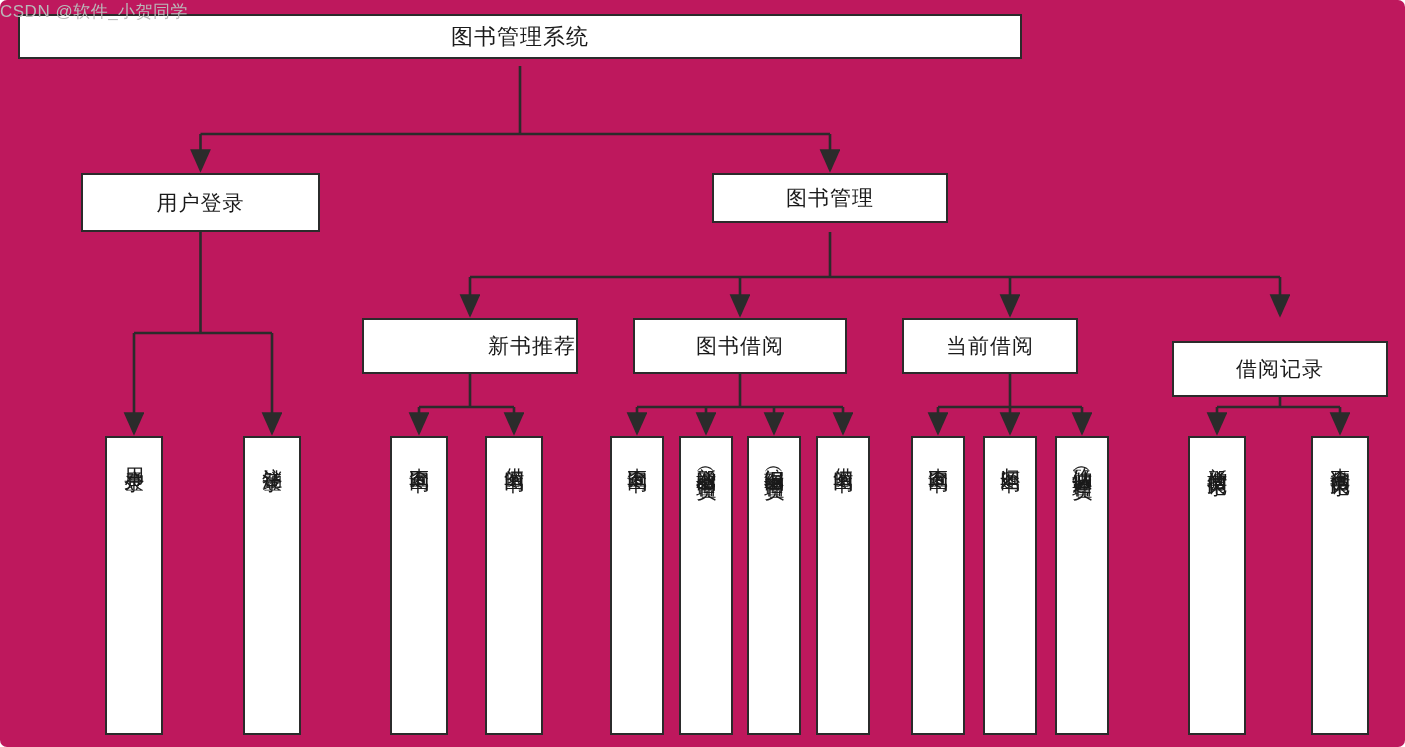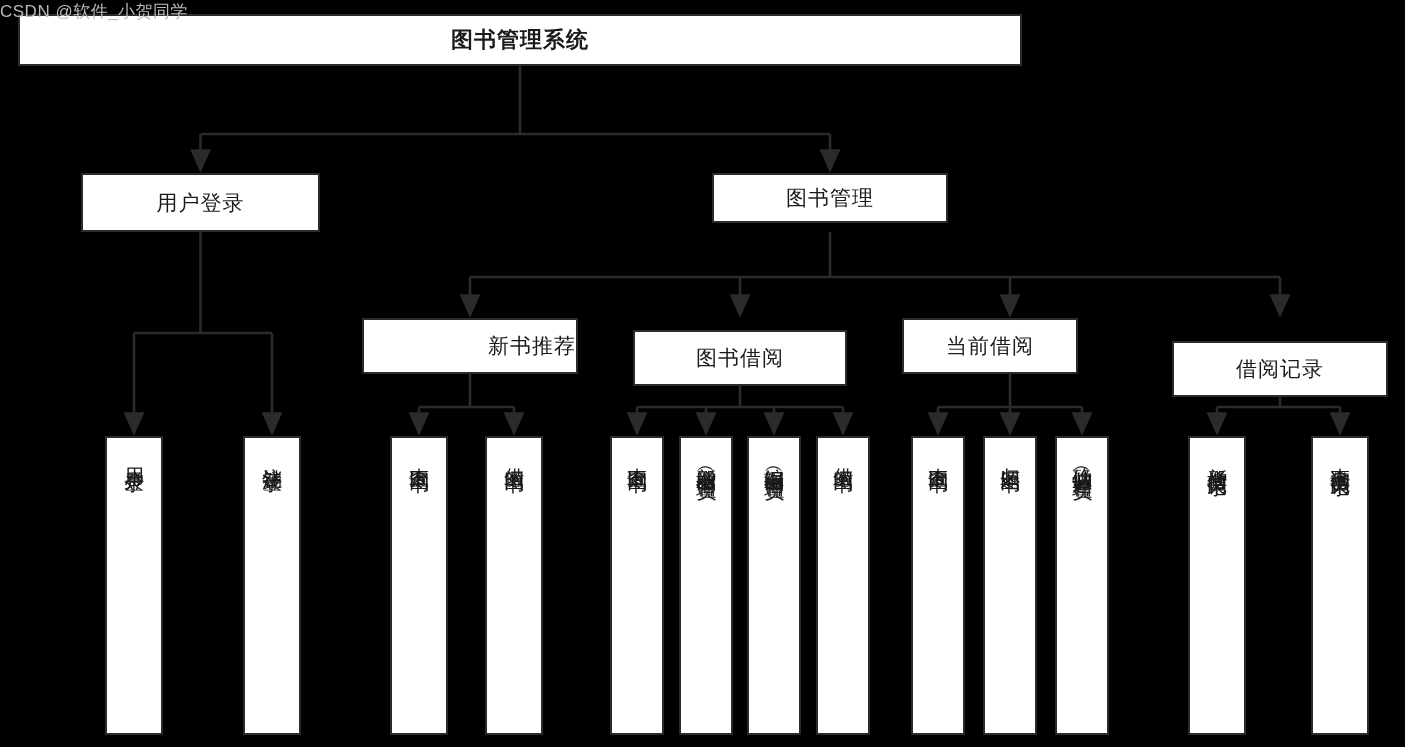--- a/index.html
+++ b/index.html
@@ -7,22 +7,23 @@
     padding: 0;
     background: #ffffff;
   }
   body {
     font-family: "Liberation Sans", "DejaVu Sans", sans-serif;
   }
   #canvas {
     position: relative;
     width: 1405px;
     height: 747px;
-    background: #000000;
+    background: #be185d;
     overflow: hidden;
+    border-radius: 7px;
   }
   #edges {
     position: absolute;
     left: 0;
     top: 0;
     width: 1405px;
     height: 747px;
     pointer-events: none;
   }
   .node {
@@ -107,33 +108,33 @@
         <path d="M 1010 407 L 1010 432" marker-end="url(#arrow)"></path>
         <path d="M 1082 407 L 1082 432" marker-end="url(#arrow)"></path>
         <path d="M 1280 374 L 1280 407"></path>
         <path d="M 1217 407 L 1340 407"></path>
         <path d="M 1217 407 L 1217 432" marker-end="url(#arrow)"></path>
         <path d="M 1340 407 L 1340 432" marker-end="url(#arrow)"></path>
       </g>
   </svg>
 
   <div class="watermark">CSDN @软件_小贺同学</div>
-<div class="node horiz root" style="left: 18px; top: 14px; width: 1004px; height: 52px; font-weight: bold;">
+<div class="node horiz root" style="left: 18px; top: 14px; width: 1004px; height: 45px;">
       <span>图书管理系统</span>
     </div>
     <div class="node horiz lvl2" style="left: 81px; top: 173px; width: 239px; height: 59px;">
       <span>用户登录</span>
     </div>
     <div class="node horiz lvl2" style="left: 712px; top: 173px; width: 236px; height: 50px;">
       <span>图书管理</span>
     </div>
     <div class="node horiz lvl3" style="left: 362px; top: 318px; width: 216px; height: 56px; justify-content: flex-end;">
       <span>新书推荐</span>
     </div>
-    <div class="node horiz lvl3" style="left: 633px; top: 318px; width: 214px; height: 56px; margin-top: 12px;">
+    <div class="node horiz lvl3" style="left: 633px; top: 318px; width: 214px; height: 56px;">
       <span>图书借阅</span>
     </div>
     <div class="node horiz lvl3" style="left: 902px; top: 318px; width: 176px; height: 56px;">
       <span>当前借阅</span>
     </div>
     <div class="node horiz lvl3" style="left: 1172px; top: 318px; width: 216px; height: 56px; margin-top: 23px;">
       <span>借阅记录</span>
     </div>
     <div class="node vert leaf" style="left: 105px; top: 436px; width: 58px; height: 299px;">
       <span class="vlabel">用户登录</span>

